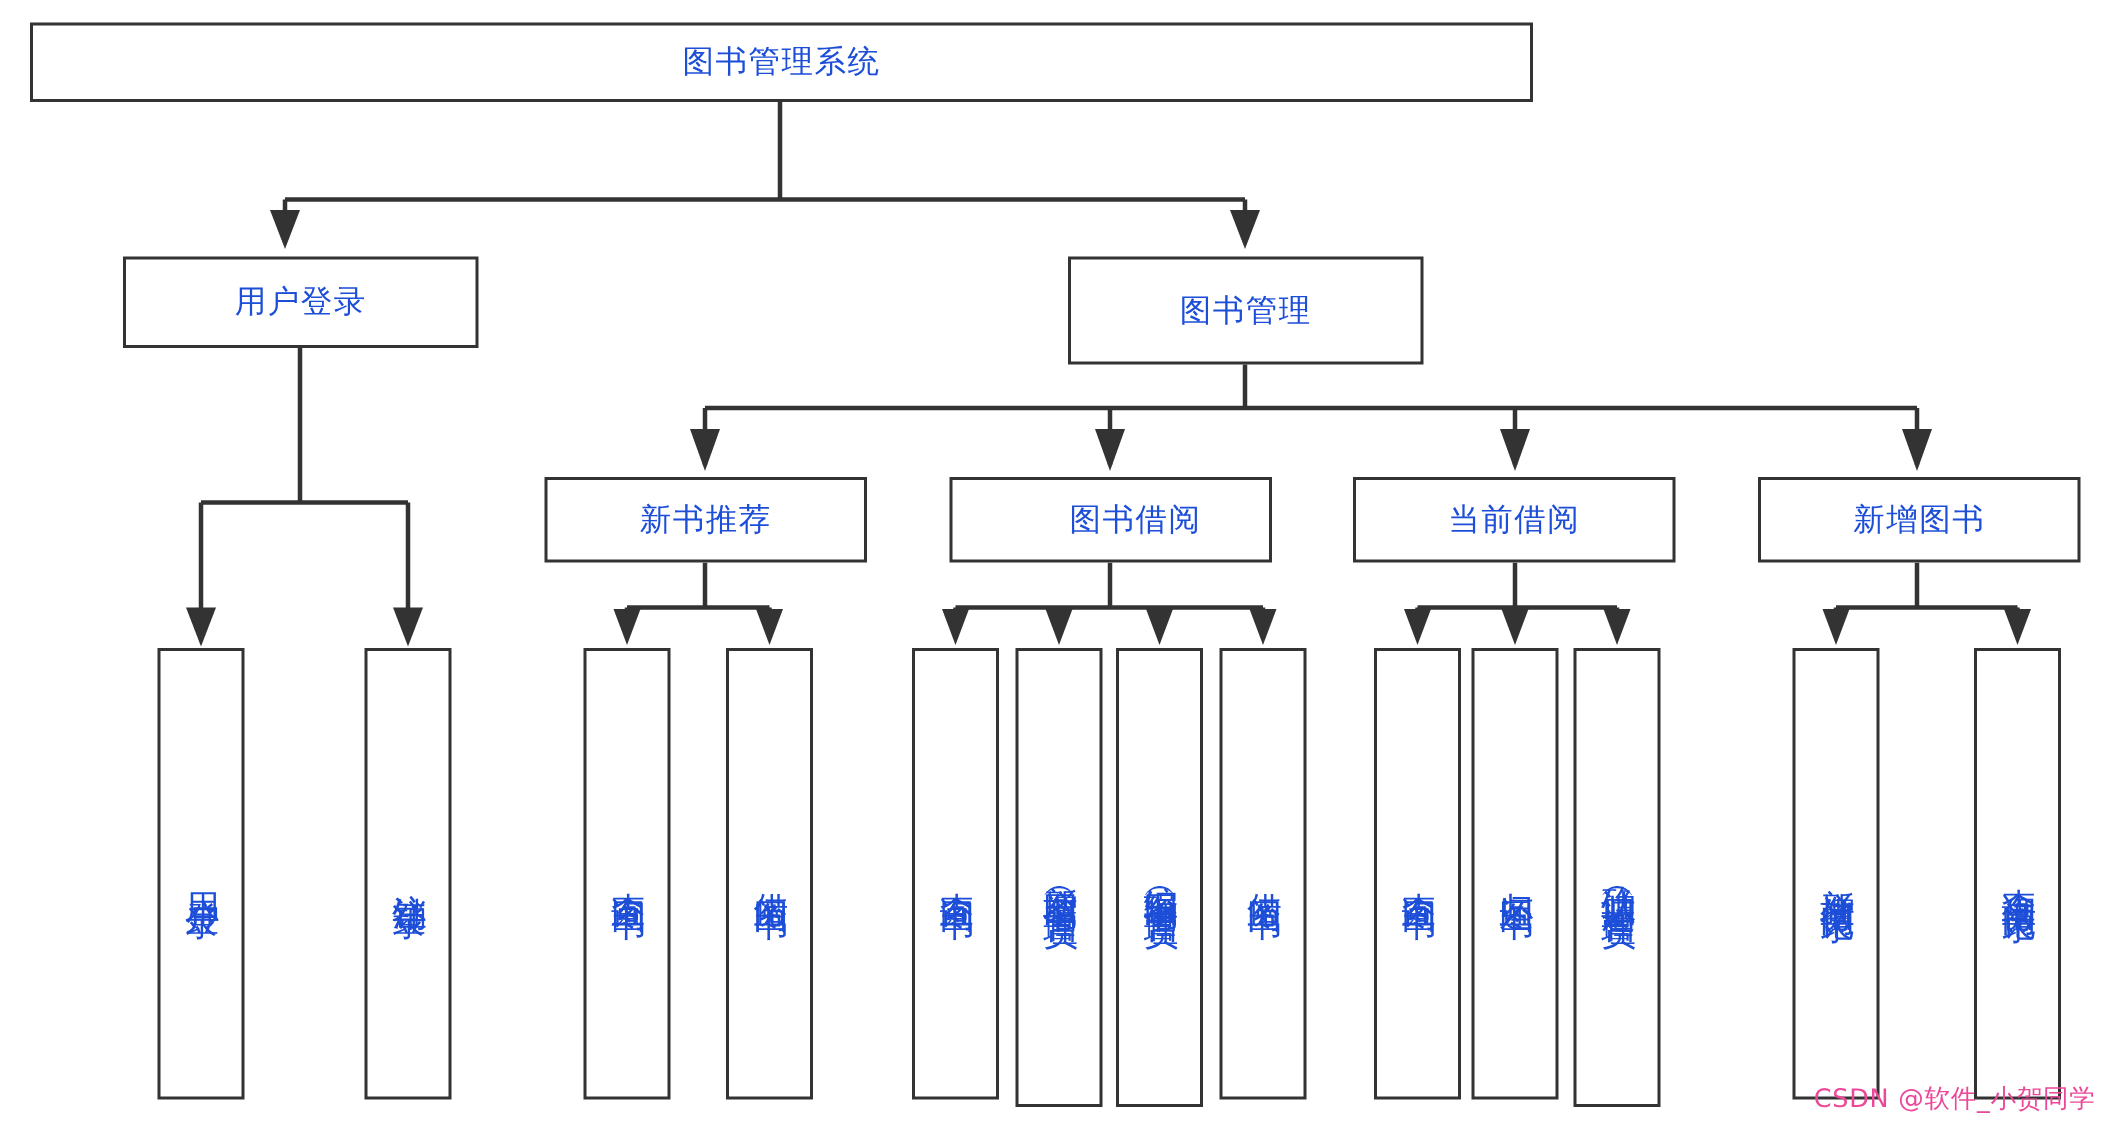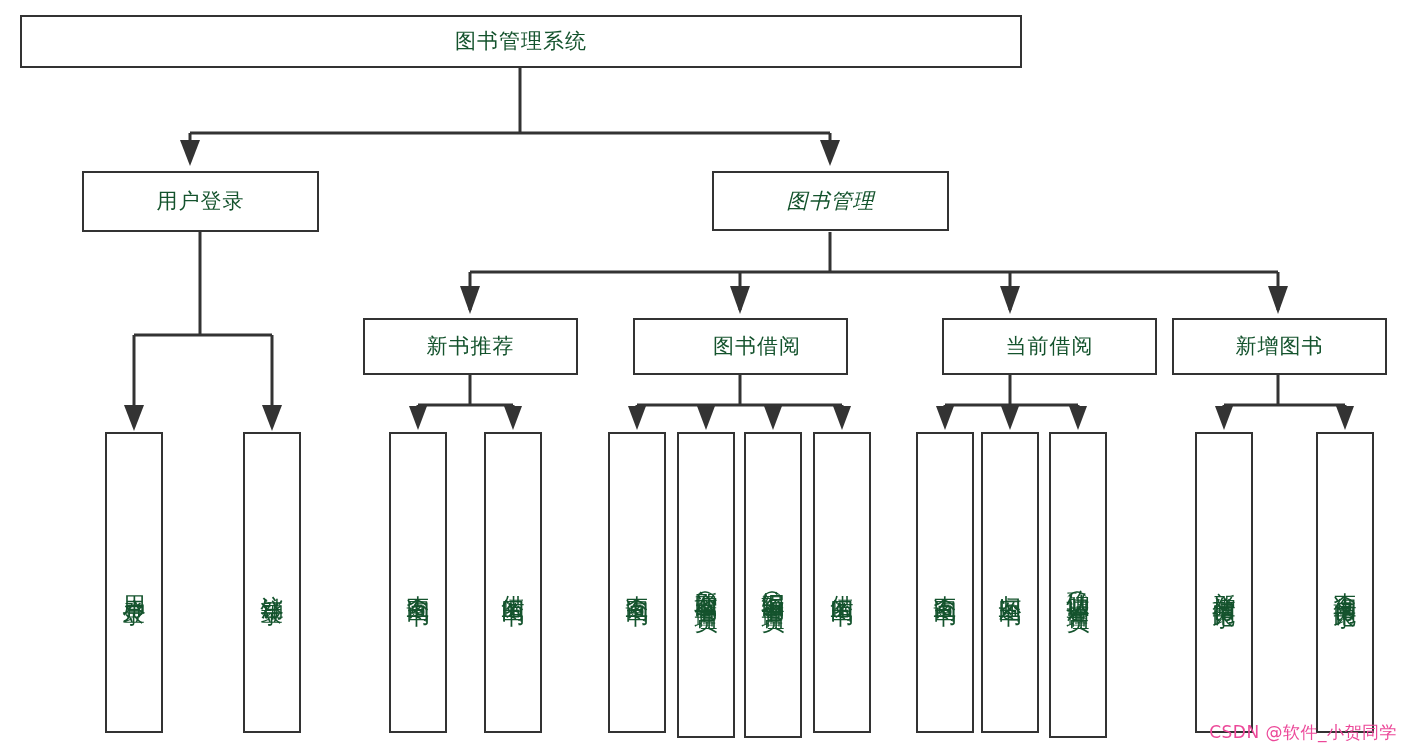--- a/index.html
+++ b/index.html
@@ -33,21 +33,21 @@
     border: 2px solid #333333;
     display: flex;
     align-items: center;
     justify-content: center;
     color: #2b2b2b;
   }
   .node .lbl {
     display: block;
     text-align: center;
     line-height: 1.18;
-    color: #14532d;
+    color: #1d4ed8;
   }
   .node.horiz .lbl {
     font-size: 21px;
     letter-spacing: 1px;
   }
   .node.vert {
     align-items: center;
     justify-content: center;
     padding: 4px 0;
   }
@@ -154,31 +154,31 @@
     </g>
   </svg>
 
   <div class="node horiz" style="left:20px; top:15px; width:1002px; height:53px;">
     <span class="lbl">图书管理系统</span>
   </div>
 
   <div class="node horiz" style="left:82px; top:171px; width:237px; height:61px;">
     <span class="lbl">用户登录</span>
   </div>
-  <div class="node horiz" style="left:712px; top:171px; width:237px; height:60px;font-style:italic;">
+  <div class="node horiz" style="left:712px; top:171px; width:237px; height:72px;">
     <span class="lbl">图书管理</span>
   </div>
 
   <div class="node horiz" style="left:363px; top:318px; width:215px; height:57px;">
     <span class="lbl">新书推荐</span>
   </div>
   <div class="node horiz" style="left:633px; top:318px; width:215px; height:57px;padding-left:33px;">
     <span class="lbl">图书借阅</span>
   </div>
-  <div class="node horiz" style="left:902px; top:318px; width:215px; height:57px;margin-left:40px;">
+  <div class="node horiz" style="left:902px; top:318px; width:215px; height:57px;">
     <span class="lbl">当前借阅</span>
   </div>
   <div class="node horiz" style="left:1172px; top:318px; width:215px; height:57px;">
     <span class="lbl">新增图书</span>
   </div>
 
   <div class="node vert" style="left:105px; top:432px; width:58px; height:301px;">
     <span class="lbl">用户登录</span>
   </div>
   <div class="node vert" style="left:243px; top:432px; width:58px; height:301px;">

